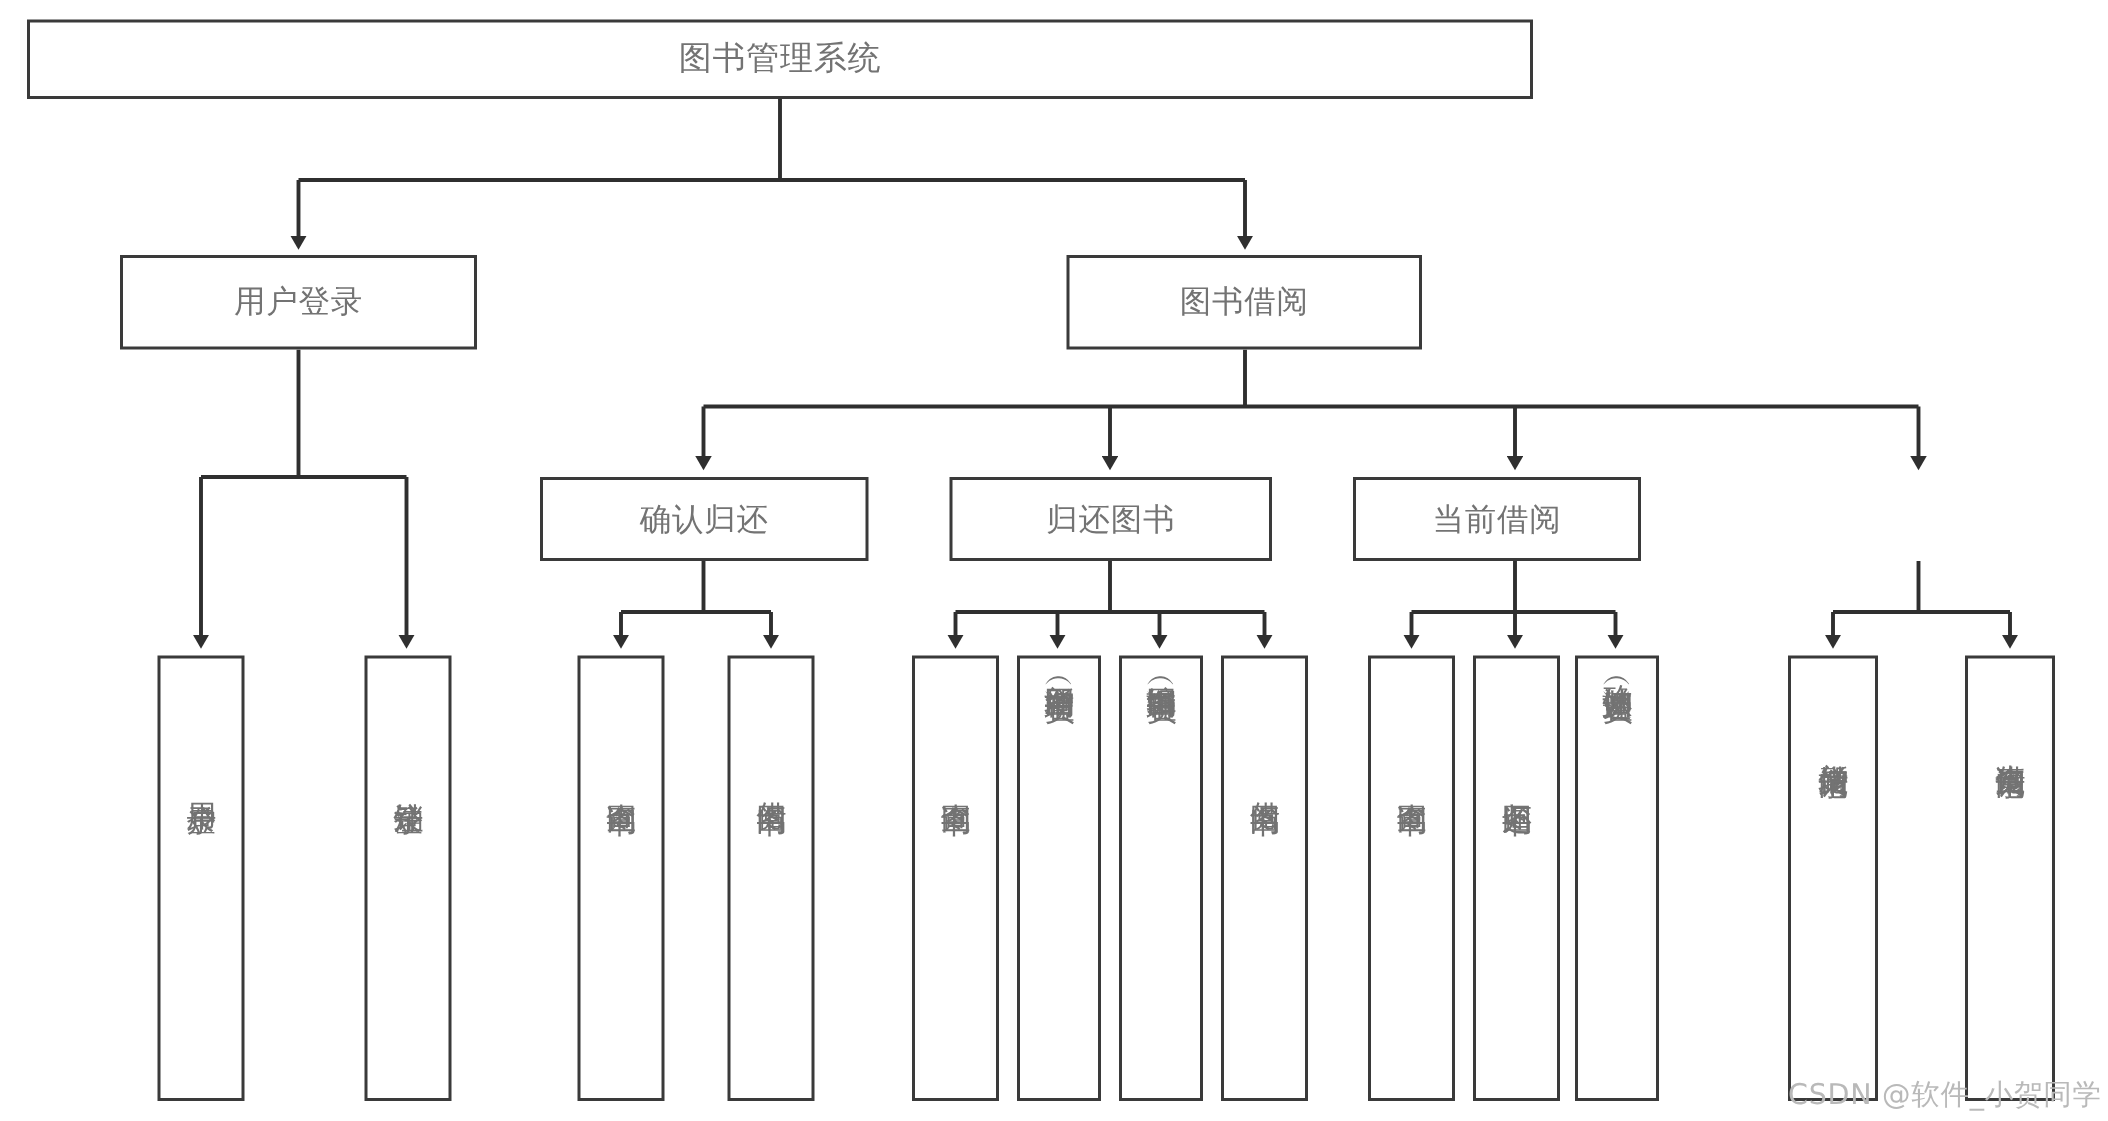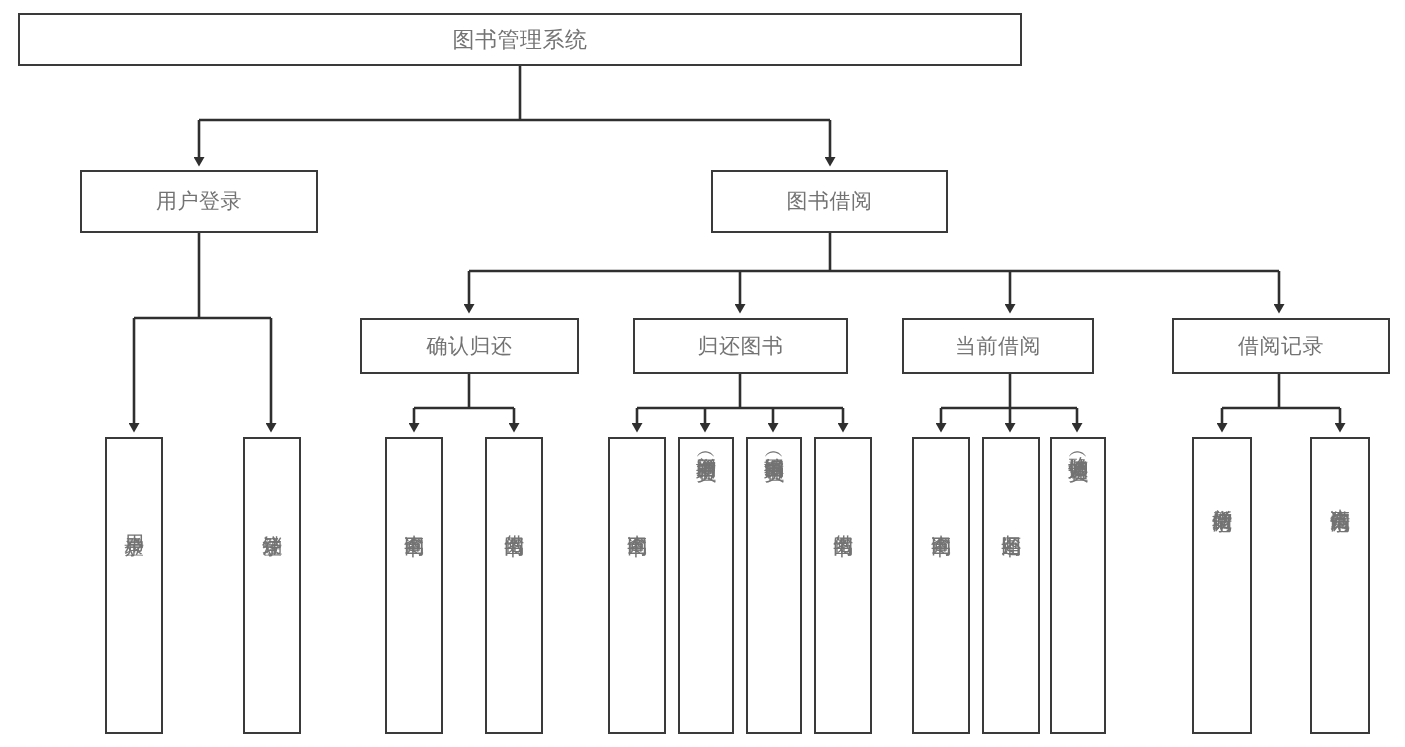--- a/index.html
+++ b/index.html
@@ -136,23 +136,20 @@
 
   <div class="node" style="left:360px; top:318px; width:219px; height:56px;">
     <span class="lbl">确认归还</span>
   </div>
   <div class="node" style="left:633px; top:318px; width:215px; height:56px;">
     <span class="lbl">归还图书</span>
   </div>
   <div class="node" style="left:902px; top:318px; width:192px; height:56px;">
     <span class="lbl">当前借阅</span>
   </div>
-  <div class="node" style="left:1172px; top:318px; width:218px; height:56px;">
-    <span class="lbl">借阅记录</span>
-  </div>
 
   <div class="node leaf mid" style="left:105px; top:437px; width:58px; height:297px;">
     <span class="lbl">用户登录</span>
   </div>
   <div class="node leaf mid" style="left:243px; top:437px; width:58px; height:297px;">
     <span class="lbl">注销登录</span>
   </div>
 
   <div class="node leaf mid" style="left:385px; top:437px; width:58px; height:297px;">
     <span class="lbl">查询图书</span>
@@ -184,14 +181,15 @@
     <span class="lbl">确认归还（管理员）</span>
   </div>
 
   <div class="node leaf mid2" style="left:1192px; top:437px; width:60px; height:297px;">
     <span class="lbl">新增借阅记录</span>
   </div>
   <div class="node leaf mid2" style="left:1310px; top:437px; width:60px; height:297px;">
     <span class="lbl">查询借阅记录</span>
   </div>
 
+  <div class="watermark" style="left:1192px; top:717px;">CSDN @软件_小贺同学</div>
 
 </div>
 
 </body></html>

